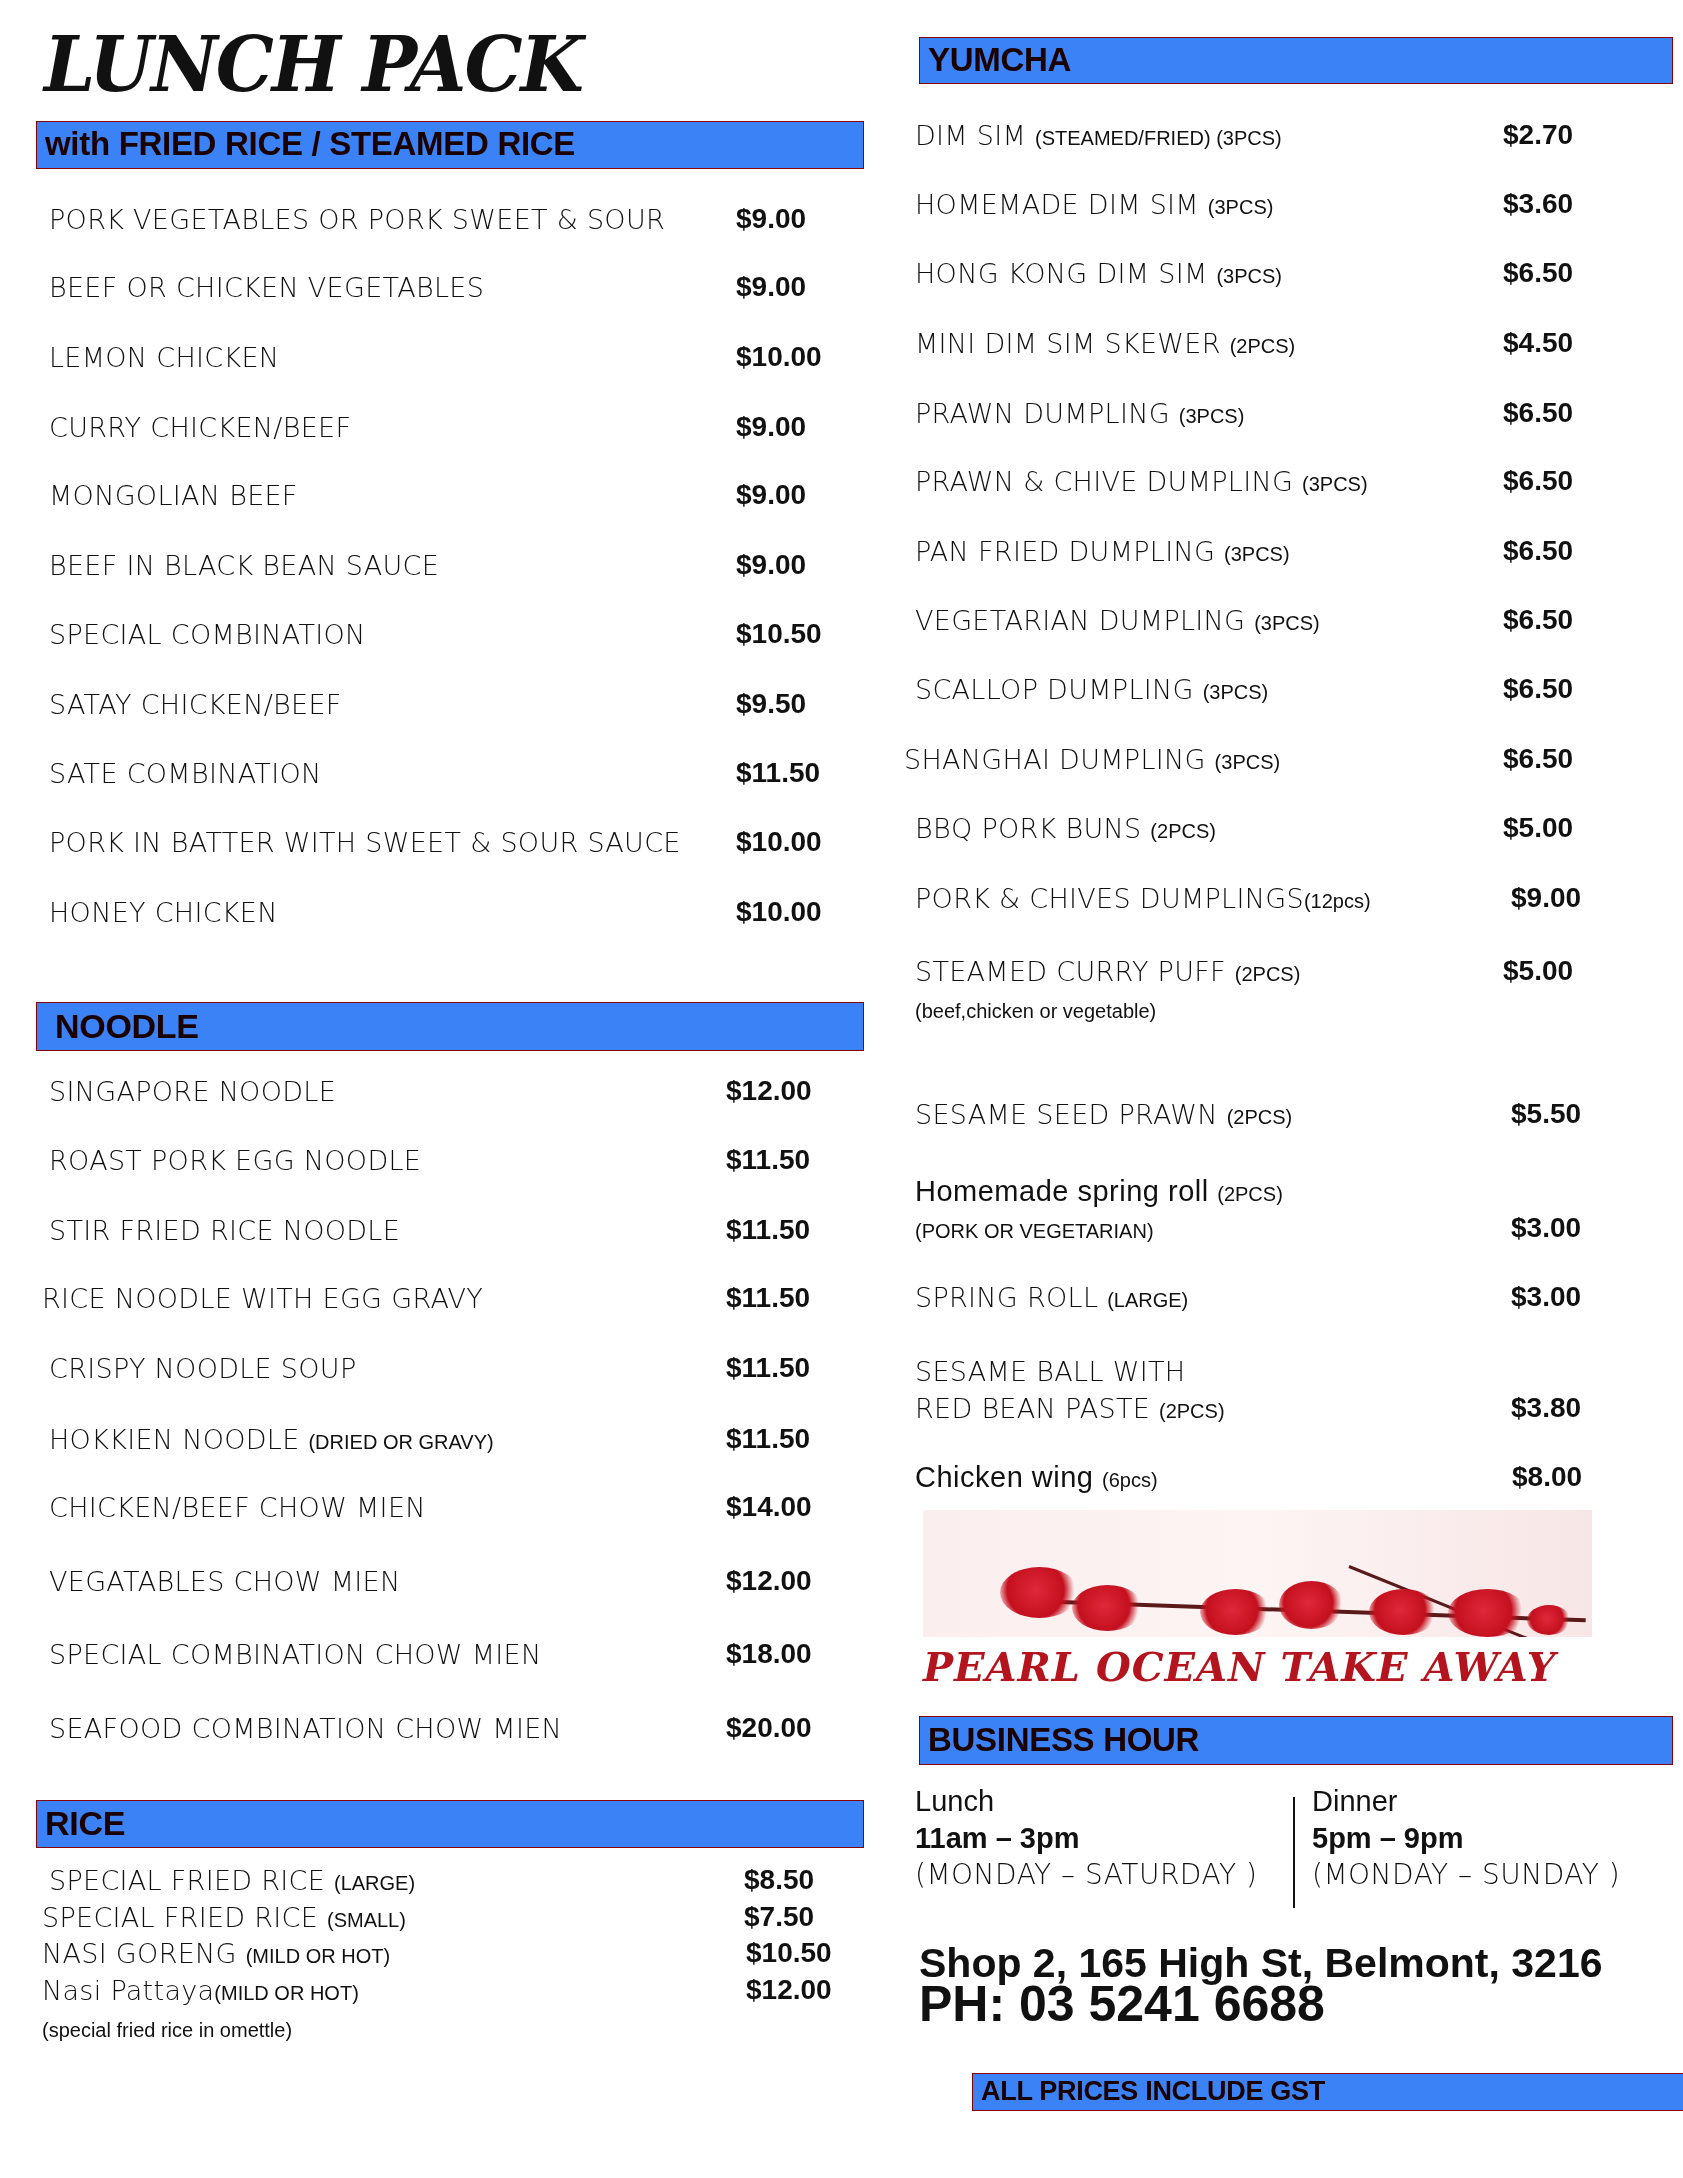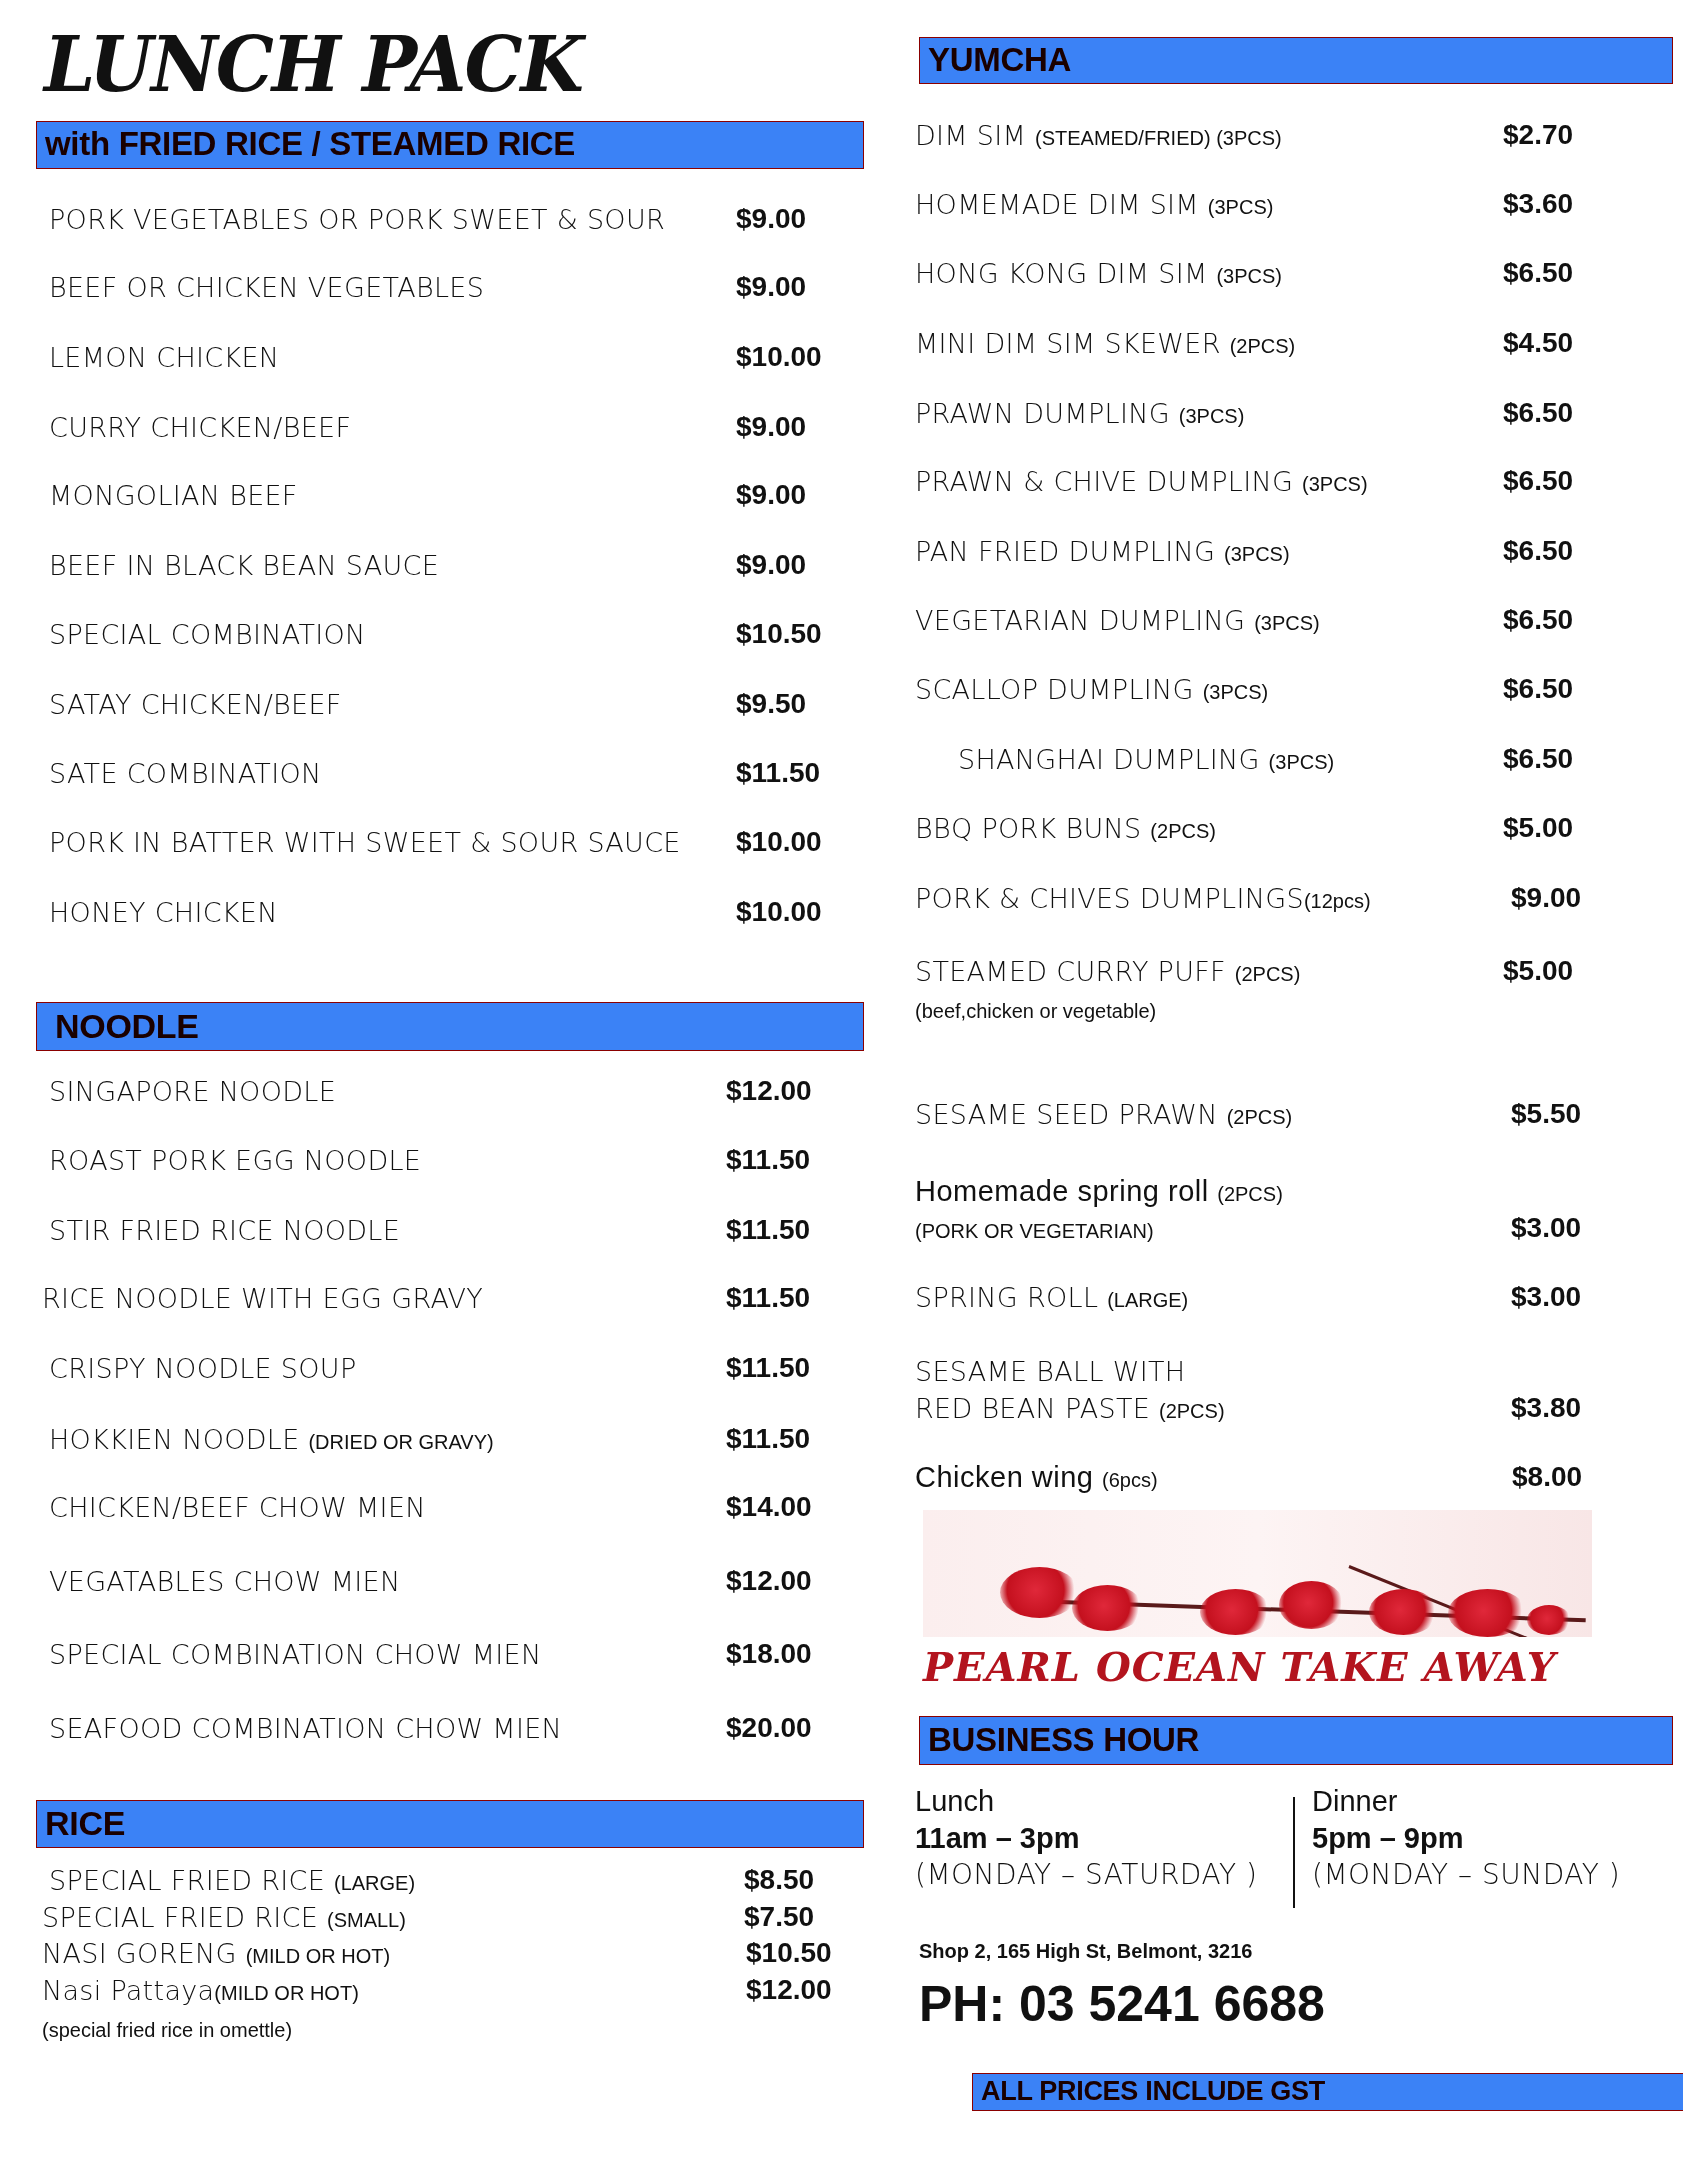--- a/index.html
+++ b/index.html
@@ -43,21 +43,21 @@
     background: radial-gradient(circle at 45% 45%, #e0283a 0%, #c4101e 55%, rgba(196,16,30,0.0) 75%); }
   .branch { position: absolute; height: 4px; background: #5a1a1a; transform-origin: left center; }
   .brand {
     left: 923px; top: 1643px; font-family: "DejaVu Serif", serif; font-style: italic; font-weight: bold;
     font-size: 40px; color: #b3141e; white-space: nowrap; letter-spacing: 1px;
   }
   .hours-label { font-size: 29px; font-family: "Liberation Sans", sans-serif; font-weight: normal; }
   .hours-time { font-size: 29px; font-family: "Liberation Sans", sans-serif; font-weight: bold; }
   .hours-days { font-size: 28px; font-family: "DejaVu Sans", sans-serif; font-weight: 200; letter-spacing: 0.5px; }
   .divider { left: 1293px; top: 1797px; width: 2px; height: 111px; background: #111; }
-  .address { left: 919px; top: 1940px; font-family: "Liberation Sans", sans-serif; font-weight: bold; font-size: 20px; white-space: nowrap; }
+  .address { left: 919px; top: 1940px; font-family: "Liberation Sans", sans-serif; font-weight: bold; font-size: 41px; white-space: nowrap; }
   .phone { left: 919px; top: 1975px; font-family: "Liberation Sans", sans-serif; font-weight: bold; font-size: 50px; white-space: nowrap; }
 </style>
 </head>
 <body>
 
 <div class="abs title">LUNCH PACK</div>
 
 <div class="bar" style="left:36px; top:121px; width:828px; height:48px;">
   <span style="font-size:33px;">with FRIED RICE / STEAMED RICE</span>
 </div>
@@ -139,21 +139,21 @@
 <div class="item" style="left:915px; top:413px;"><span>PRAWN DUMPLING </span><b>(3PCS)</b></div>
 <div class="price" style="left:1503px; top:413px;">$6.50</div>
 <div class="item" style="left:915px; top:481px;"><span>PRAWN &amp; CHIVE DUMPLING </span><b>(3PCS)</b></div>
 <div class="price" style="left:1503px; top:481px;">$6.50</div>
 <div class="item" style="left:915px; top:551px;"><span>PAN FRIED DUMPLING </span><b>(3PCS)</b></div>
 <div class="price" style="left:1503px; top:551px;">$6.50</div>
 <div class="item" style="left:915px; top:620px;"><span>VEGETARIAN DUMPLING </span><b>(3PCS)</b></div>
 <div class="price" style="left:1503px; top:620px;">$6.50</div>
 <div class="item" style="left:915px; top:689px;"><span>SCALLOP DUMPLING </span><b>(3PCS)</b></div>
 <div class="price" style="left:1503px; top:689px;">$6.50</div>
-<div class="item" style="left:958px; top:759px;"><span>SHANGHAI DUMPLING </span><b>(3PCS)</b></div>
+<div class="item" style="left:904px; top:759px;"><span>SHANGHAI DUMPLING </span><b>(3PCS)</b></div>
 <div class="price" style="left:1503px; top:759px;">$6.50</div>
 <div class="item" style="left:915px; top:828px;"><span>BBQ PORK BUNS </span><b>(2PCS)</b></div>
 <div class="price" style="left:1503px; top:828px;">$5.00</div>
 <div class="item" style="left:915px; top:898px;"><span>PORK &amp; CHIVES DUMPLINGS</span><b>(12pcs)</b></div>
 <div class="price" style="left:1511px; top:898px;">$9.00</div>
 
 <div class="item" style="left:915px; top:971px;"><span>STEAMED CURRY PUFF </span><b>(2PCS)</b></div>
 <div class="item" style="left:915px; top:1008px;"><b>(beef,chicken or vegetable)</b></div>
 <div class="price" style="left:1503px; top:971px;">$5.00</div>
 

